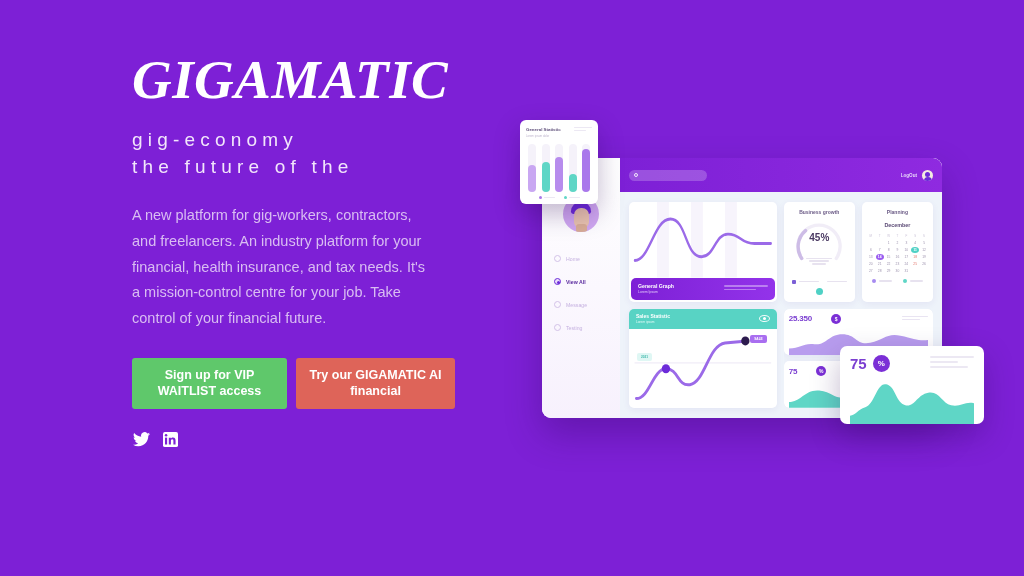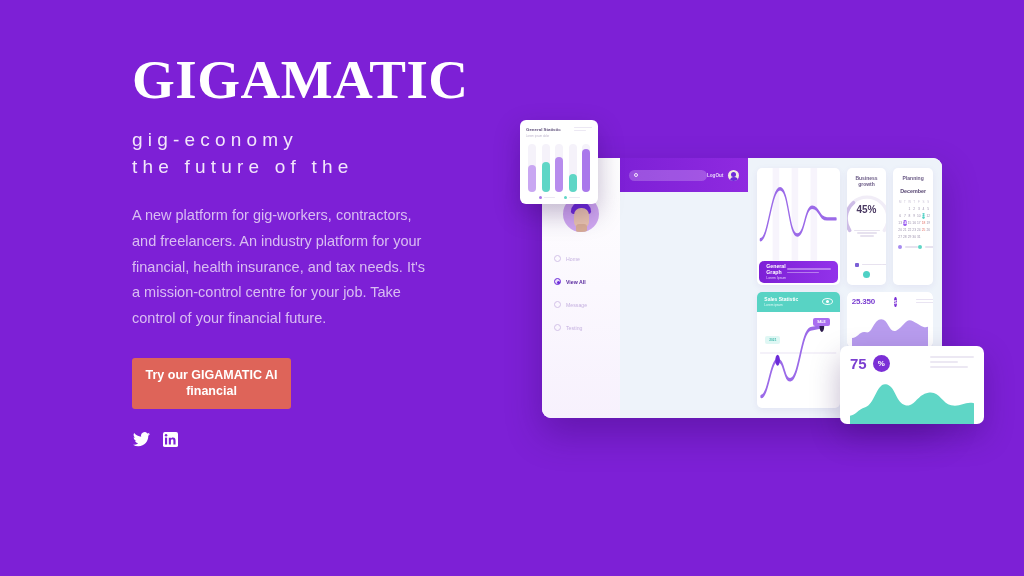--- a/index.html
+++ b/index.html
@@ -11,20 +11,21 @@
   body { background: #7d20d6; position: relative; }
 
   
   .hero {
     position: absolute;
     left: 132px; top: 52px;
     width: 330px;
   }
   .brand-title {
     font-family: "Liberation Serif", serif;
+    font-style: italic;
     font-weight: bold;
     font-size: 55px;
     line-height: 1.0;
     color: #ffffff;
     letter-spacing: 0.5px;
     white-space: nowrap;
   }
   .tagline {
     margin-top: 20px;
     font-size: 19px;
@@ -145,21 +146,21 @@
   .nav-item.active .nav-dot { border-color: #6c2bd9; background: #ece0fa; }
   .nav-item.active .nav-dot::after {
     content:''; position:absolute; left:2px; top:2px;
     width:3px; height:3px; border-radius:50%; background:#6c2bd9;
   }
 
   .app-main {
     flex: 1;
     background: #eef3fa;
     display: flex;
-    flex-direction: row;
+    flex-direction: column;
   }
   .topbar {
     height: 34px;
     background: linear-gradient(90deg,#7d20d6 0%, #8f2ae0 100%);
     display: flex; align-items: center;
     padding: 0 9px;
     flex-shrink: 0;
   }
   .search-pill {
     width: 78px; height: 11px;
@@ -354,20 +355,21 @@
   <div class="brand-title">GIGAMATIC</div>
 
   <div class="tagline">
     <div>gig-economy</div>
     <div>the future of the</div>
   </div>
 
   <p class="hero-body">A new platform for gig-workers, contractors, and freelancers. An industry platform for your financial, health insurance, and tax needs. It's a mission-control centre for your job. Take control of your financial future.</p>
 
   <div class="cta-row">
+    <button class="cta cta-green">Sign up for VIP WAITLIST access</button>
     <button class="cta cta-red">Try our GIGAMATIC AI financial</button>
   </div>
 
   <div class="social-row">
     <a href="#" aria-label="Twitter">
       <svg width="17" height="15" viewBox="0 0 24 20">
           <path fill="#ffffff" d="M24 2.4a9.6 9.6 0 0 1-2.83.78A4.93 4.93 0 0 0 23.34.38a9.86 9.86 0 0 1-3.13 1.2A4.92 4.92 0 0 0 11.6 6.03 13.96 13.96 0 0 1 1.67.9a4.92 4.92 0 0 0 1.52 6.57A4.9 4.9 0 0 1 .96 6.86v.06a4.92 4.92 0 0 0 3.95 4.83 4.96 4.96 0 0 1-2.22.08 4.93 4.93 0 0 0 4.6 3.42A9.88 9.88 0 0 1 0 17.3a13.94 13.94 0 0 0 7.55 2.21c9.06 0 14.01-7.5 14.01-14 0-.22 0-.43-.02-.64A10 10 0 0 0 24 2.4z"></path>
         </svg>
     </a>
     <a href="#" aria-label="LinkedIn">

